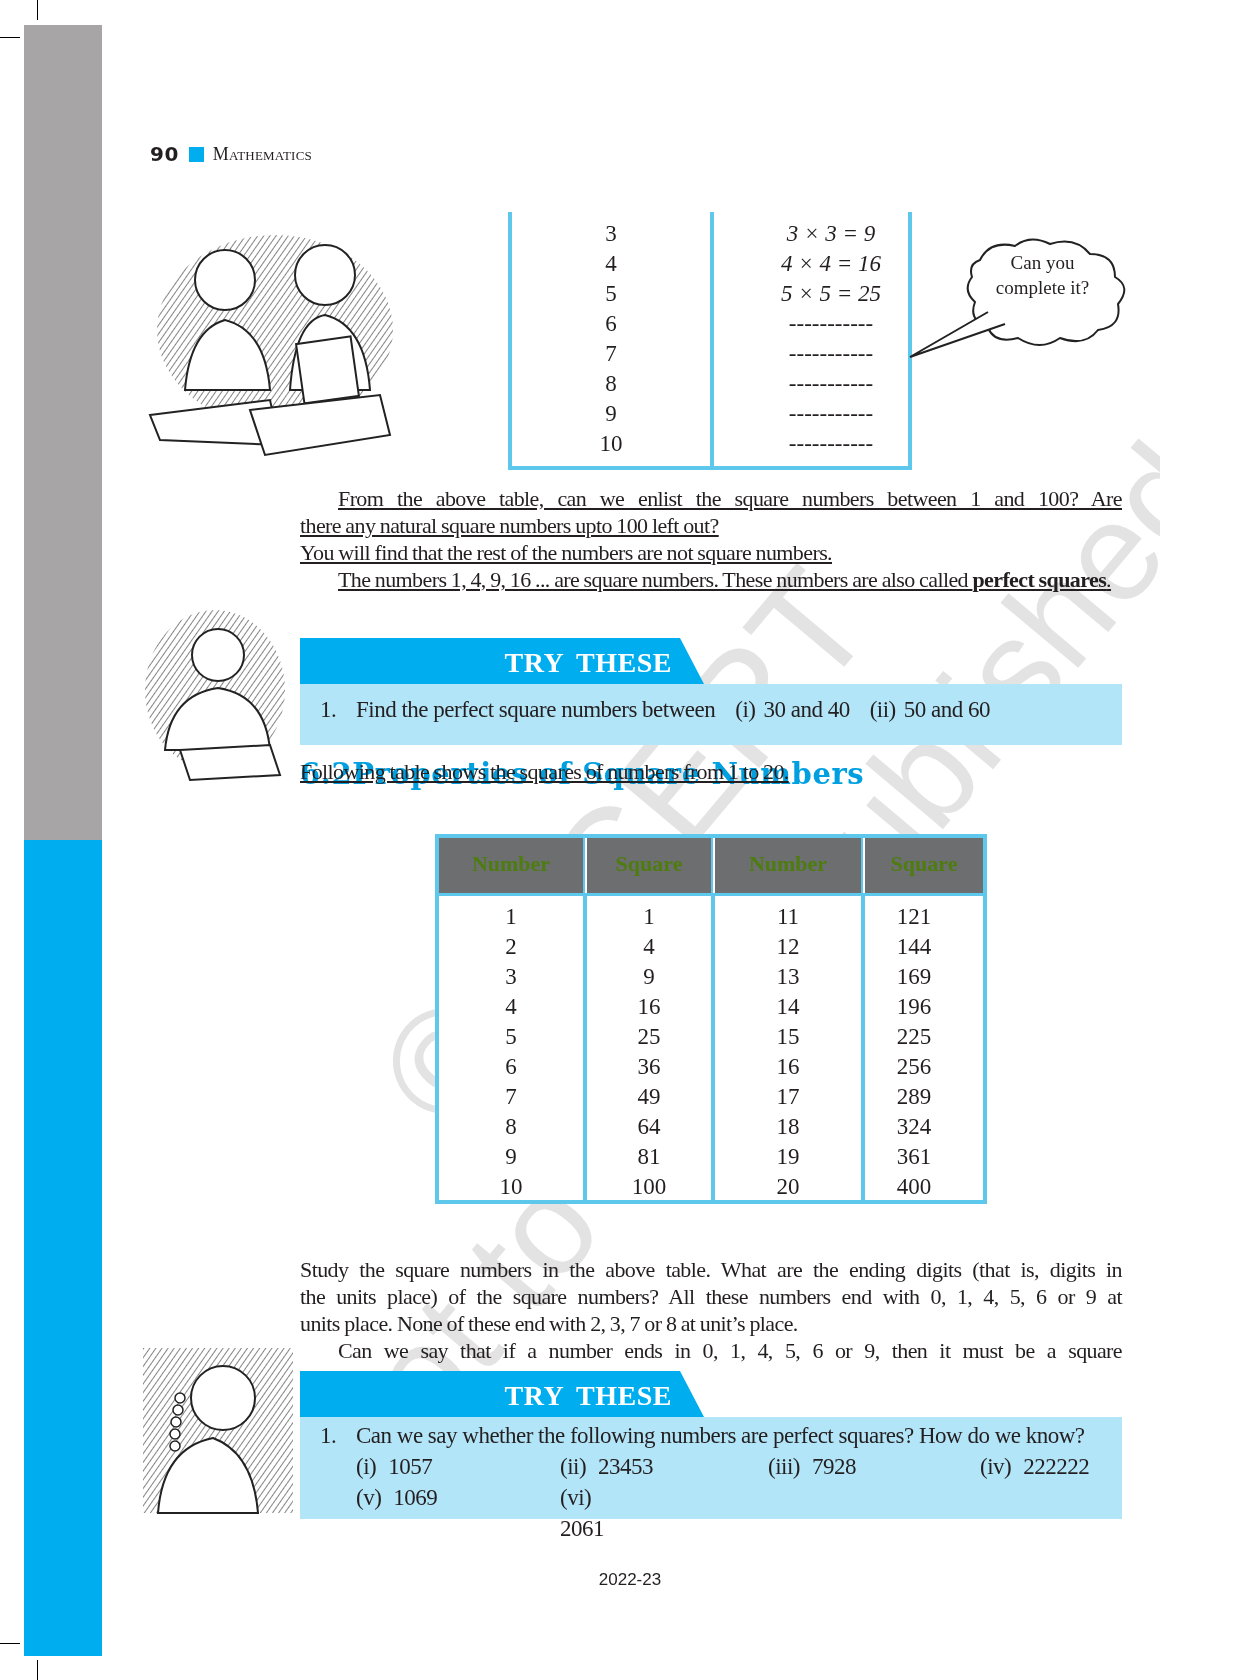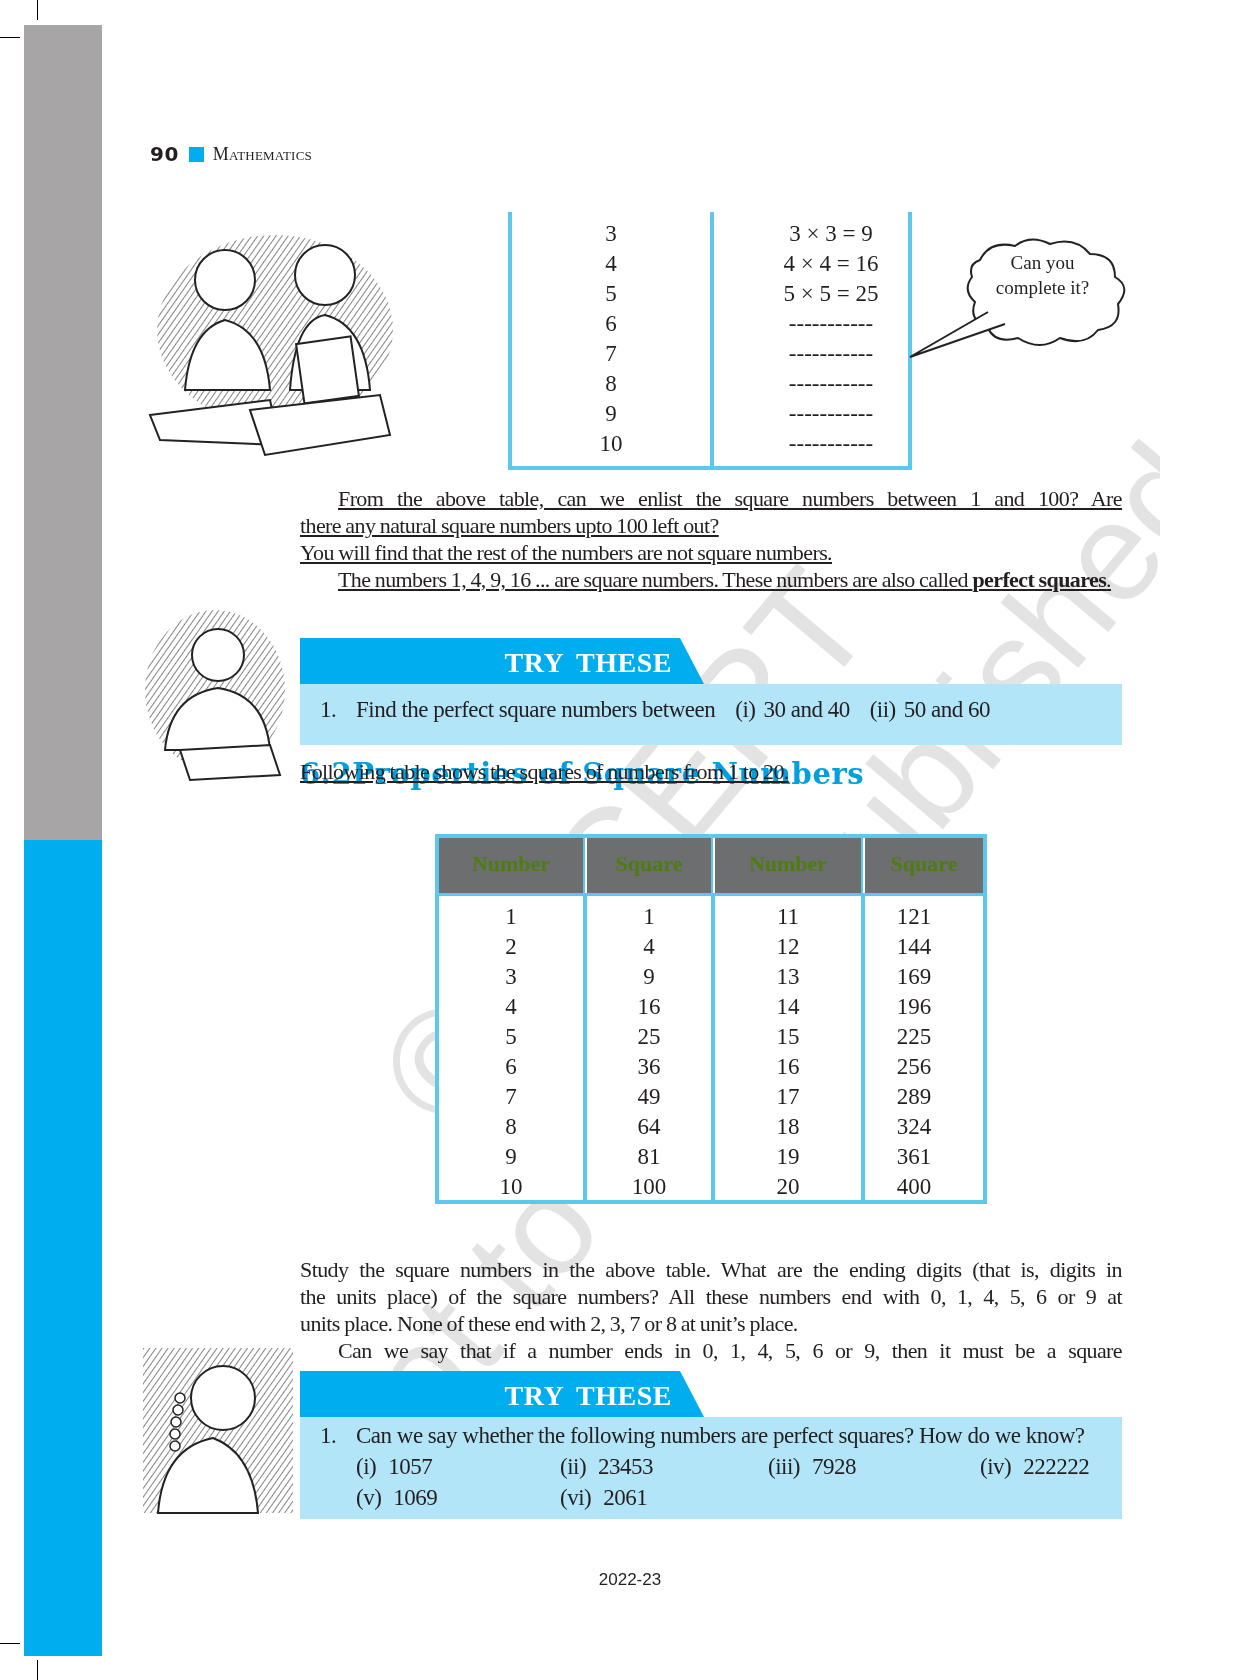--- a/index.html
+++ b/index.html
@@ -110,21 +110,21 @@
   <div class="tt-col" style="left:4px;width:198px;">
     <div>3</div>
     <div>4</div>
     <div>5</div>
     <div>6</div>
     <div>7</div>
     <div>8</div>
     <div>9</div>
     <div>10</div>
   </div>
-  <div class="tt-col" style="left:206px;width:234px;">
+  <div class="tt-col" style="left:206px;width:234px;font-style:italic;">
     <div>3 × 3 = 9</div>
     <div>4 × 4 = 16</div>
     <div>5 × 5 = 25</div>
     <div>-----------</div>
     <div>-----------</div>
     <div>-----------</div>
     <div>-----------</div>
     <div>-----------</div>
   </div>
 </div>
@@ -301,21 +301,21 @@
       <div class="opt">
           <span class="lbl">(iv)</span>
           <span>222222</span>
         </div>
     </div>
     <div class="opt-row">
       <div class="opt" style="width:204px;">
           <span class="lbl">(v)</span>
           <span>1069</span>
         </div>
-      <div class="opt" style="width:208px;">
+      <div class="opt" style="width:208px;flex-direction:column;">
           <span class="lbl">(vi)</span>
           <span>2061</span>
         </div>
     </div>
   </div>
 </div>
 
 <div class="footer">2022-23</div>
 
 </body></html>

